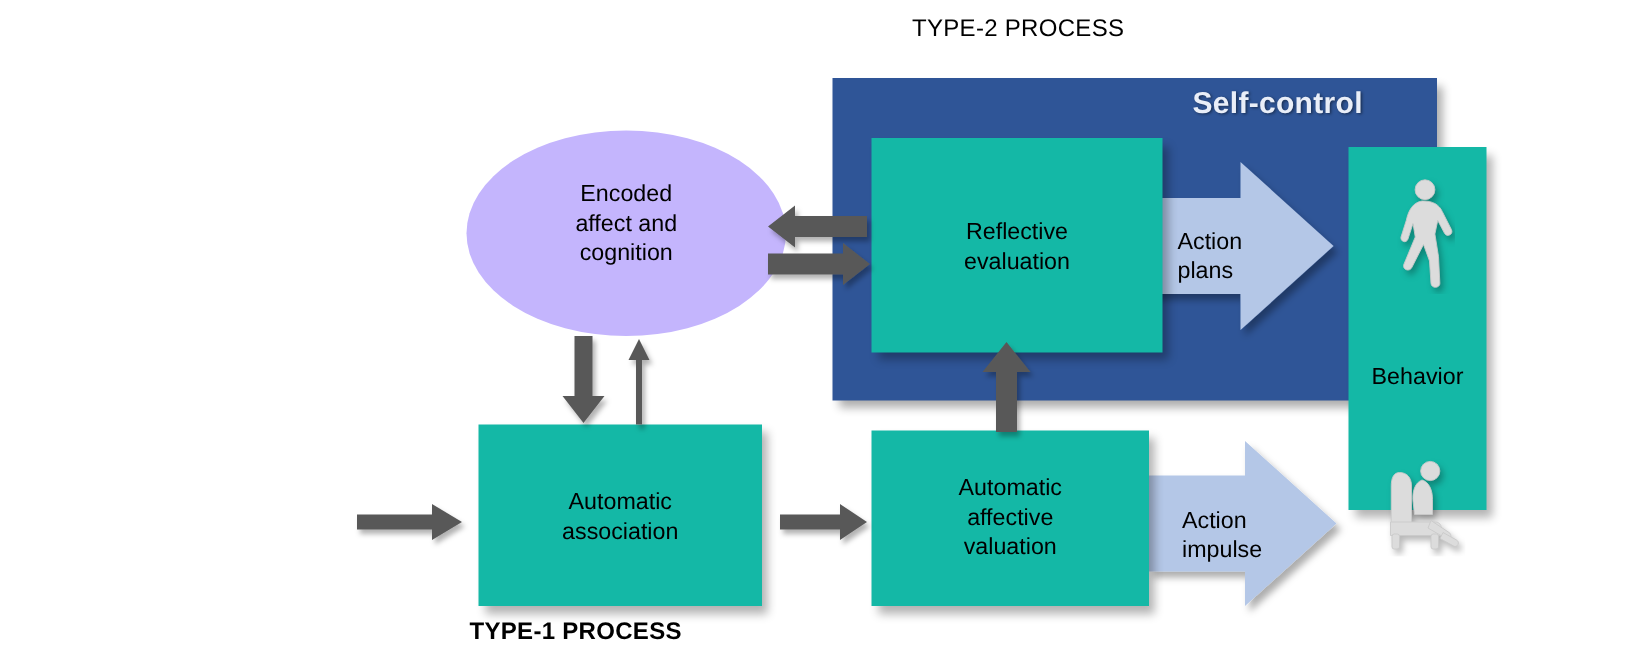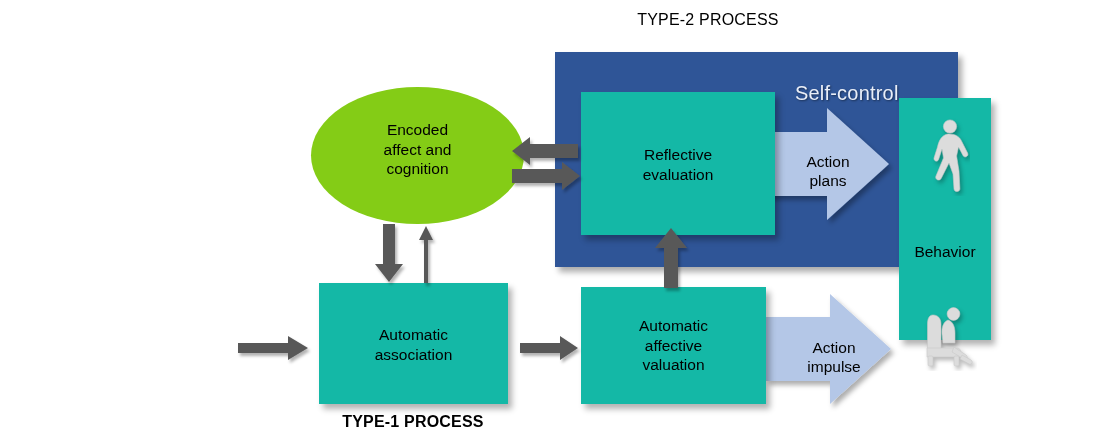--- a/index.html
+++ b/index.html
@@ -15,64 +15,62 @@
     font-family: "Liberation Sans", sans-serif;
     overflow: hidden;
   }
 
   
   .lbl {
     position: absolute;
     color: #000000;
     font-size: 15.5px;
     line-height: 19px;
-    text-align: center;
     white-space: pre-line;
   }
   .caps {
     font-size: 16px;
     letter-spacing: 0.2px;
   }
 
   
   .darkbox {
     position: absolute;
     background: #2f5597;
     box-shadow: 4px 5px 6px rgba(0,0,0,0.33);
   }
   .lightbox {
     position: absolute;
     background: #14b8a6;
     box-shadow: 4px 5px 6px rgba(0,0,0,0.30);
   }
   .ellipse {
     position: absolute;
-    background: #84cc16;
+    background: #c4b5fd;
     border-radius: 50%;
   }
 
   .boxtext {
     position: absolute;
     left: 0;
     right: 0;
     text-align: center;
     color: #000;
     font-size: 15.5px;
     line-height: 19.5px;
     white-space: pre-line;
   }
 
   .selfcontrol {
     position: absolute;
     color: #e9eef8;
-    font-weight: normal;
+    font-weight: bold;
     font-size: 20px;
     letter-spacing: 0.2px;
     text-shadow: 1px 1px 2px rgba(0,0,0,0.45);
-    margin-top: 24px;
   }
 
   
   .arrowlayer {
     position: absolute;
     left: 0;
     top: 0;
     width: 1093px;
     height: 447px;
     overflow: visible;

